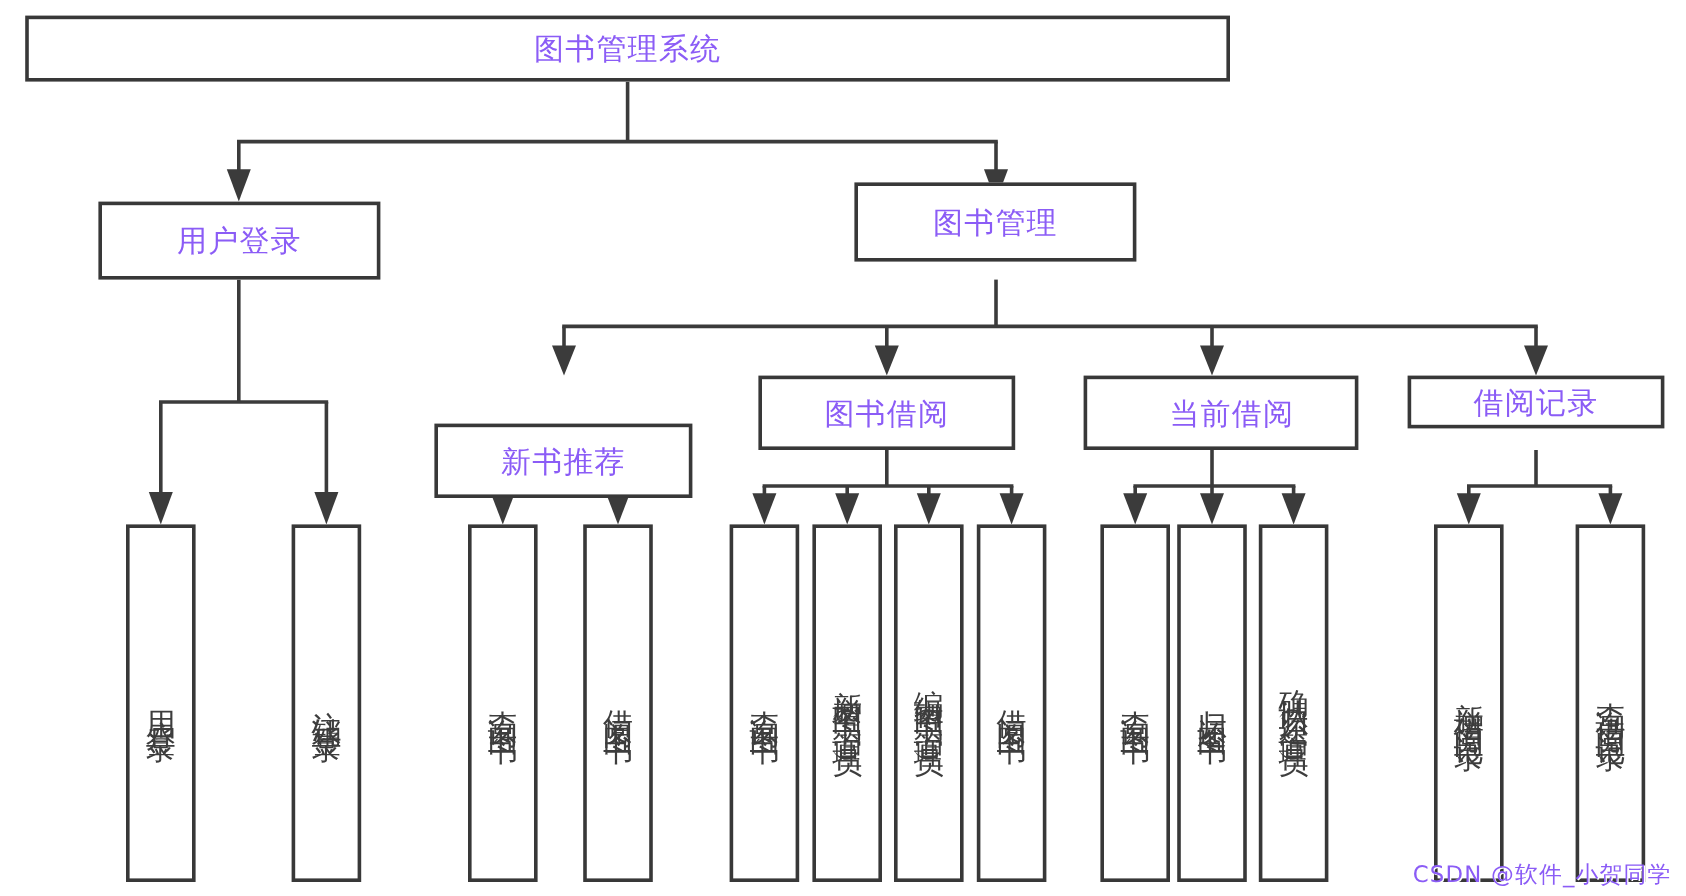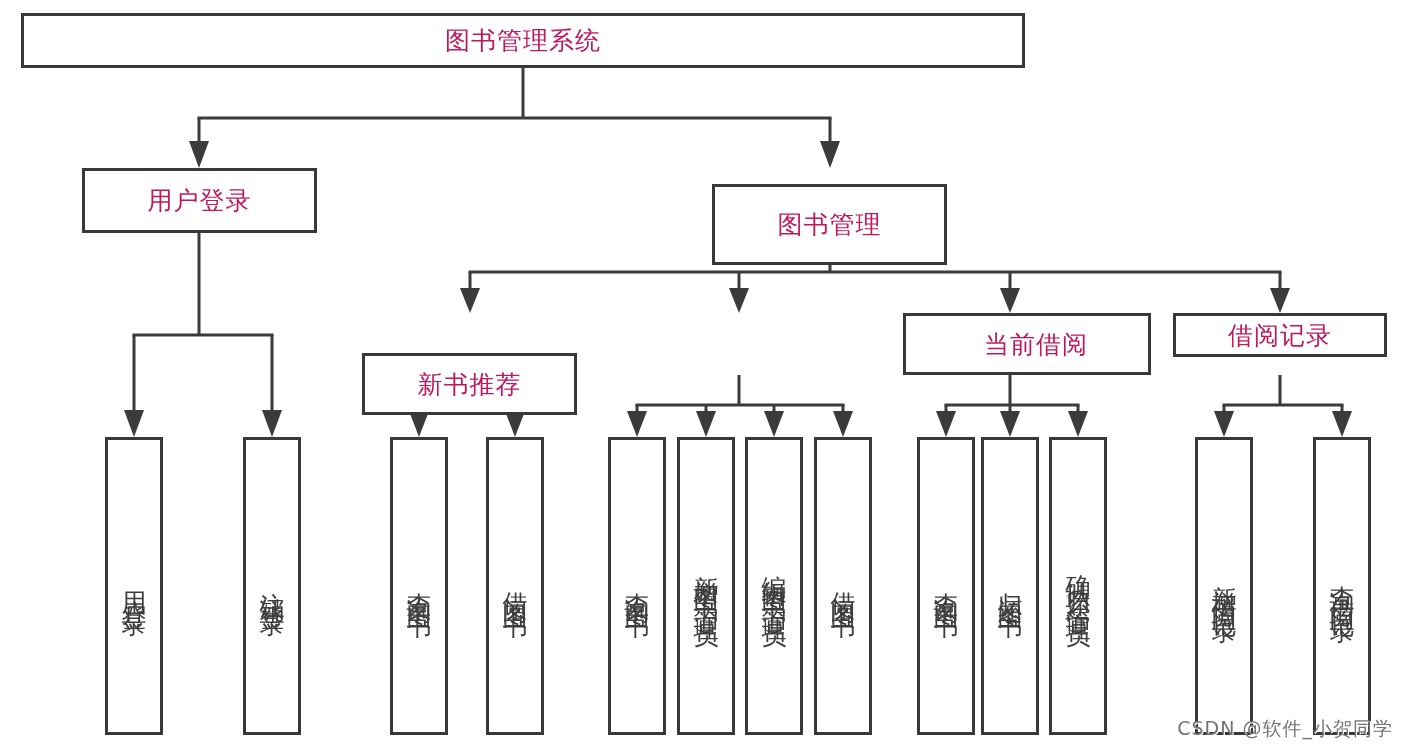--- a/index.html
+++ b/index.html
@@ -26,21 +26,21 @@
     stroke: none;
   }
   .node {
     position: absolute;
     box-sizing: border-box;
     border: 3px solid #383838;
     background: #ffffff;
     display: flex;
     align-items: center;
     justify-content: center;
-    color: #be185d;
+    color: #8b5cf6;
     font-size: 25px;
     letter-spacing: 1px;
     white-space: nowrap;
   }
   .leaf {
     position: absolute;
     box-sizing: border-box;
     border: 3px solid #383838;
     background: #ffffff;
     width: 58px;
@@ -57,21 +57,21 @@
     letter-spacing: 7px;
     line-height: 1;
     color: #3d3d3d;
     white-space: nowrap;
   }
   .watermark {
     position: absolute;
     right: 12px;
     top: 716px;
     font-size: 19px;
-    color: #737373;
+    color: #8b5cf6;
     letter-spacing: 1px;
     text-shadow: 1px 1px 0 #ffffff;
   }
 </style>
 </head>
 <body>
 
 <div class="stage">
 
   <svg class="connectors" viewBox="0 0 1405 747" xmlns="http://www.w3.org/2000/svg">
@@ -136,28 +136,31 @@
     <polygon points="1332,411 1352,411 1342,437"></polygon>
   </svg>
 
   <div class="node" style="left:21px; top:13px; width:1004px; height:55px;">
     <span>图书管理系统</span>
   </div>
 
   <div class="node" style="left:82px; top:168px; width:235px; height:65px;">
     <span>用户登录</span>
   </div>
-  <div class="node" style="left:712px; top:184px; width:235px; height:81px;text-align:center;">
+  <div class="node" style="left:712px; top:152px; width:235px; height:66px;text-align:center;">
     <span>图书管理</span>
   </div>
 
   <div class="node" style="left:362px; top:313px; width:215px; height:62px;margin-top:40px;">
     <span>新书推荐</span>
   </div>
-  <div class="node" style="left:903px; top:313px; width:248px; height:62px;padding-left:18px;">
+  <div class="node" style="left:632px; top:313px; width:214px; height:62px;">
+    <span>图书借阅</span>
+  </div>
+  <div class="node" style="left:903px; top:313px; width:229px; height:62px;padding-left:18px;">
     <span>当前借阅</span>
   </div>
   <div class="node" style="left:1173px; top:313px; width:214px; height:44px;">
     <span>借阅记录</span>
   </div>
 
   <div class="leaf" style="left:105px;">
     <span class="vtext">用户登录</span>
   </div>
   <div class="leaf" style="left:243px;">

